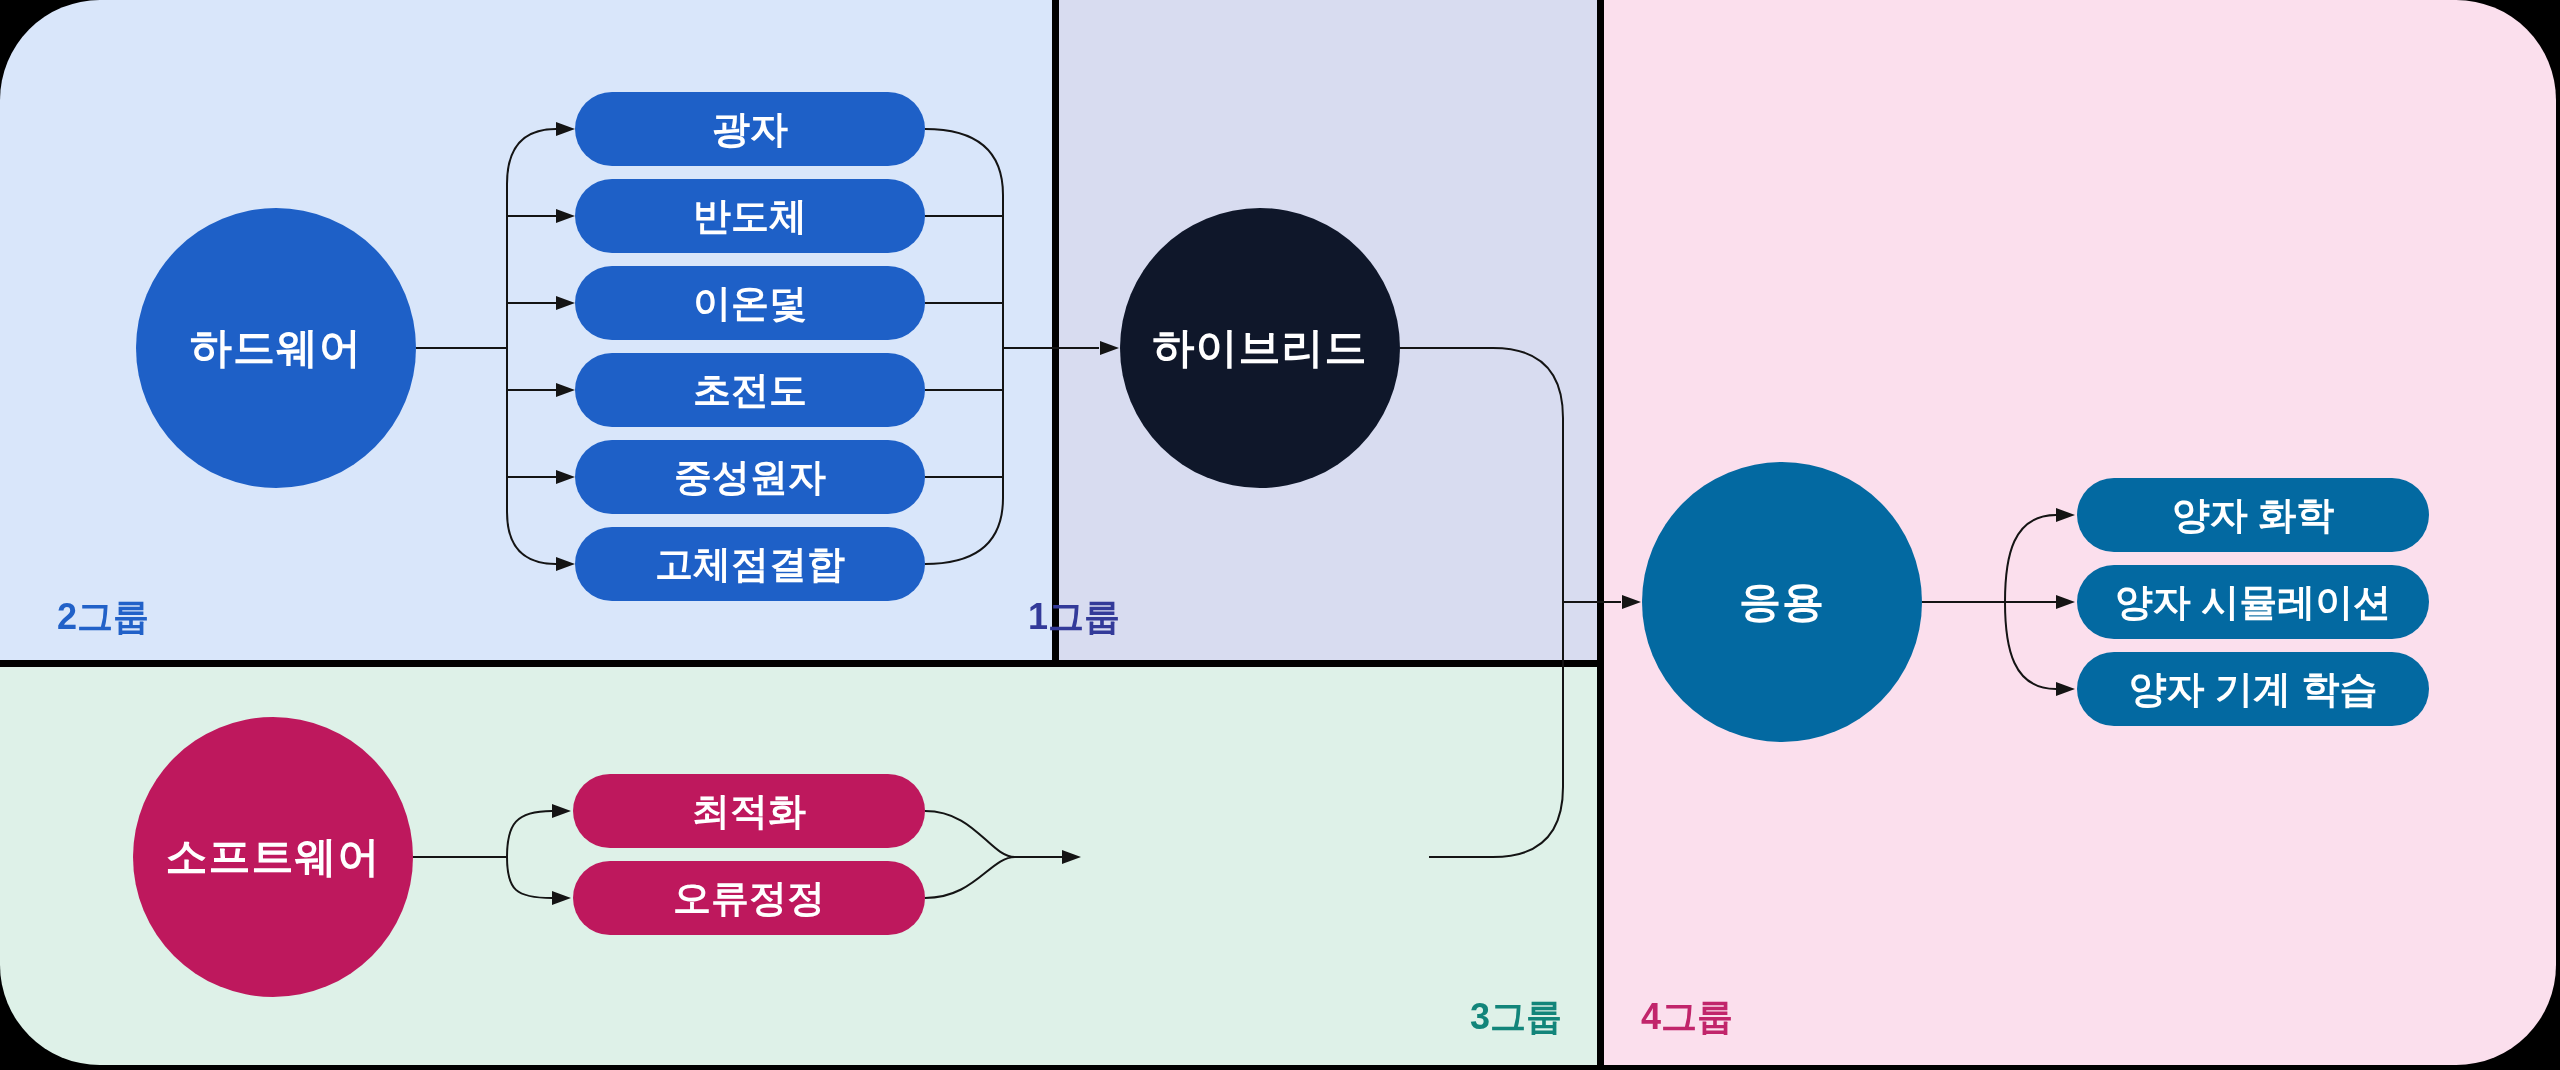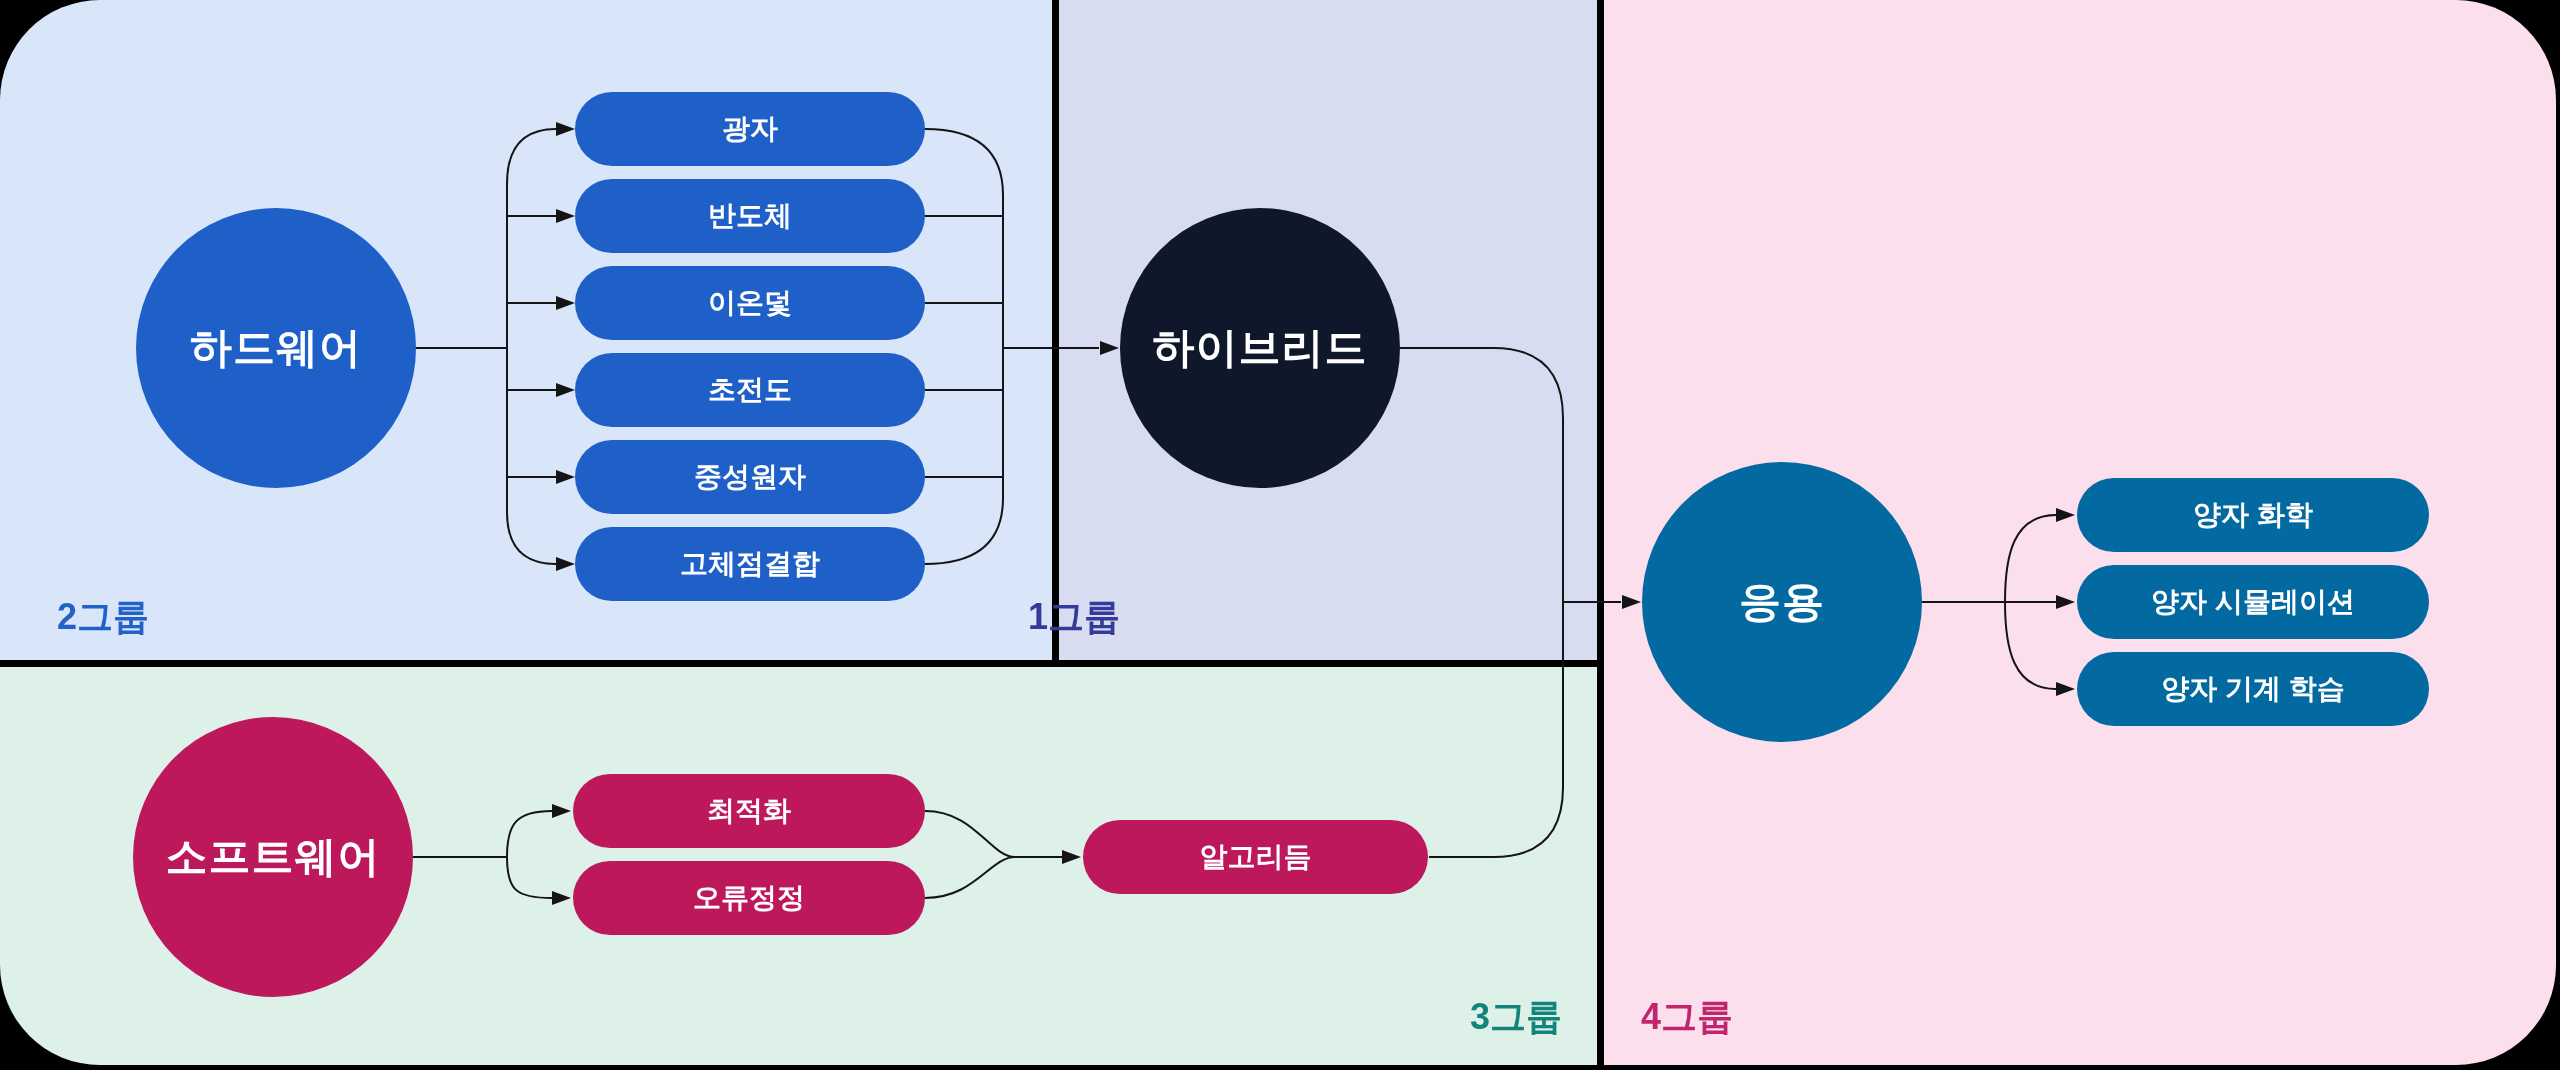--- a/index.html
+++ b/index.html
@@ -8,21 +8,21 @@
   .panel{position:absolute;}
   .panel-g2{left:0;top:0;width:1052px;height:660px;background:#d9e6fa;border-top-left-radius:100px;}
   .panel-g1{left:1059px;top:0;width:538px;height:660px;background:#d8dcf0;}
   .panel-g3{left:0;top:667px;width:1597px;height:398px;background:#def1e8;border-bottom-left-radius:100px;}
   .panel-g4{left:1604px;top:0;width:952px;height:1065px;background:#fbdfed;
             border-top-right-radius:100px;border-bottom-right-radius:100px;}
   .edges{position:absolute;left:0;top:0;z-index:2;}
   .node{position:absolute;z-index:3;display:flex;align-items:center;justify-content:center;
         color:#fff;text-align:center;}
   .circle{width:280px;height:280px;border-radius:50%;font-size:42px;font-weight:600;letter-spacing:1px;}
-  .pill{height:74px;border-radius:37px;font-size:28px;font-weight:600;}
+  .pill{height:74px;border-radius:37px;font-size:38px;font-weight:600;}
   .c-royal{background:#1e60c7;}
   .c-navy{background:#0f172a;}
   .c-teal{background:#be185d;}
   .c-crimson{background:#0369a1;}
   .grp-label{position:absolute;z-index:3;font-size:36px;font-weight:700;line-height:38px;}
   .lbl-g1{left:1028px;top:598px;color:#333a99;}
   .lbl-g2{left:57px;top:598px;color:#2161c8;}
   .lbl-g3{left:1470px;top:998px;color:#12857a;}
   .lbl-g4{left:1641px;top:998px;color:#c1256b;}
   .edge-path{stroke:#141414;stroke-width:2;fill:none;}
@@ -70,21 +70,20 @@
 
   <div class="node pill c-royal" style="left:575px;top:92px;width:350px;">광자</div>
   <div class="node pill c-royal" style="left:575px;top:179px;width:350px;">반도체</div>
   <div class="node pill c-royal" style="left:575px;top:266px;width:350px;">이온덫</div>
   <div class="node pill c-royal" style="left:575px;top:353px;width:350px;">초전도</div>
   <div class="node pill c-royal" style="left:575px;top:440px;width:350px;">중성원자</div>
   <div class="node pill c-royal" style="left:575px;top:527px;width:350px;">고체점결합</div>
 
   <div class="node pill c-teal" style="left:573px;top:774px;width:352px;">최적화</div>
   <div class="node pill c-teal" style="left:573px;top:861px;width:352px;">오류정정</div>
-  <div class="node pill c-teal" style="left:1083px;top:820px;width:345px;">알고리듬</div>
 
   <div class="node pill c-crimson" style="left:2077px;top:478px;width:352px;">양자 화학</div>
   <div class="node pill c-crimson" style="left:2077px;top:565px;width:352px;">양자 시뮬레이션</div>
   <div class="node pill c-crimson" style="left:2077px;top:652px;width:352px;text-align:right;">양자 기계 학습</div>
 
   <div class="grp-label lbl-g2">2그룹</div>
   <div class="grp-label lbl-g1">1그룹</div>
   <div class="grp-label lbl-g3">3그룹</div>
   <div class="grp-label lbl-g4">4그룹</div>
 

